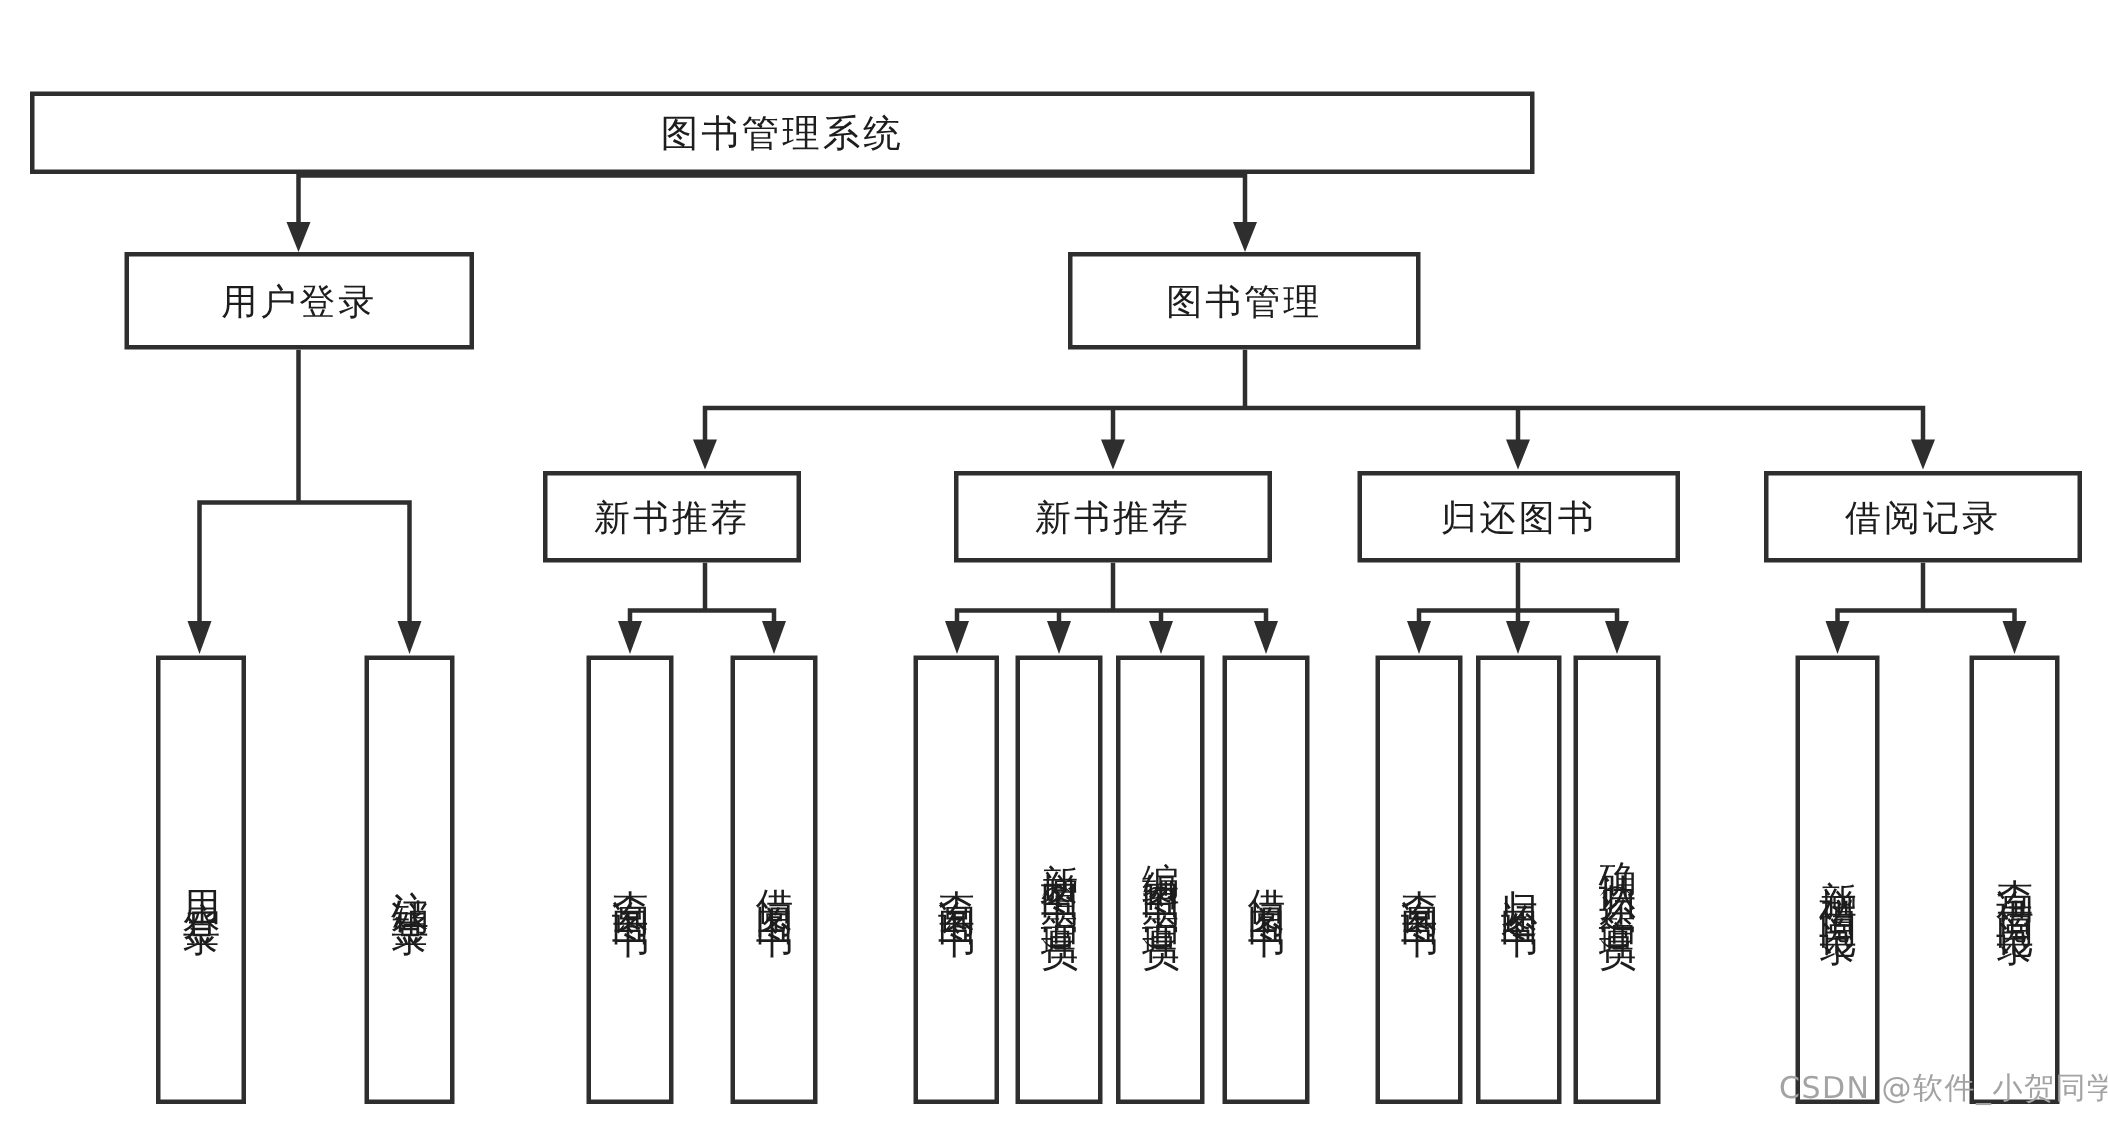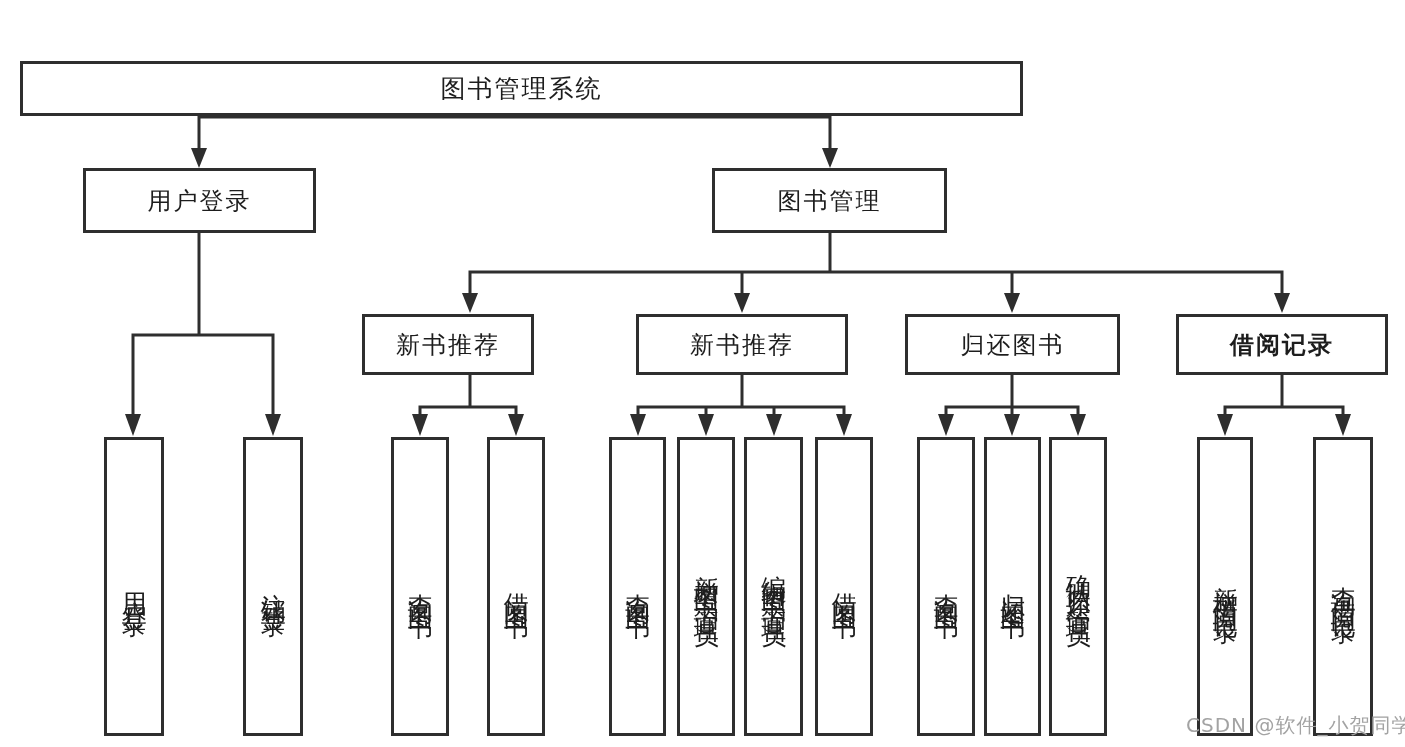--- a/index.html
+++ b/index.html
@@ -148,21 +148,21 @@
 
   <div class="box hbox" style="left:362px; top:314px; width:172px; height:61px;">
     <span>新书推荐</span>
   </div>
   <div class="box hbox" style="left:636px; top:314px; width:212px; height:61px;">
     <span>新书推荐</span>
   </div>
   <div class="box hbox" style="left:905px; top:314px; width:215px; height:61px;">
     <span>归还图书</span>
   </div>
-  <div class="box hbox" style="left:1176px; top:314px; width:212px; height:61px;font-weight:bold;">
+  <div class="box hbox" style="left:1176px; top:314px; width:212px; height:61px;">
     <span>借阅记录</span>
   </div>
 
   <div class="box vbox" style="left:104px; top:437px; width:60px; height:299px;">
     <span class="vtext">用户登录</span>
   </div>
   <div class="box vbox" style="left:243px; top:437px; width:60px; height:299px;">
     <span class="vtext">注销登录</span>
   </div>
 

